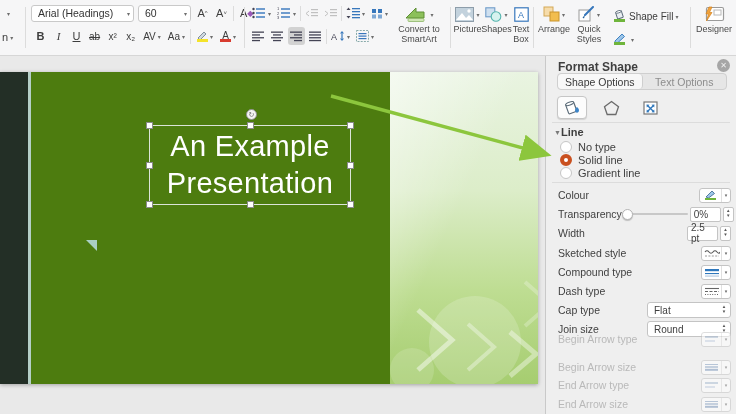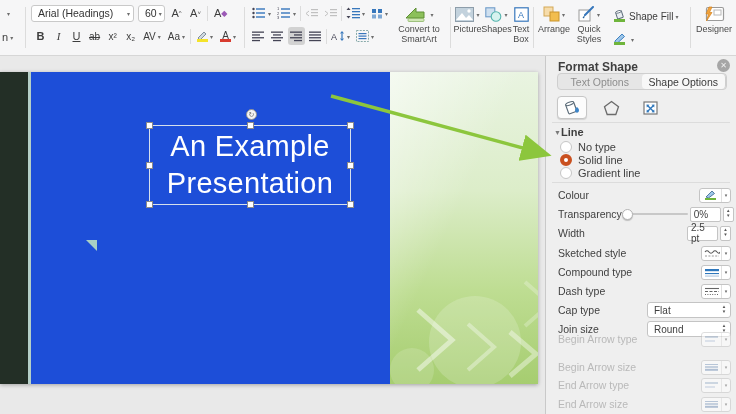--- a/index.html
+++ b/index.html
@@ -27,21 +27,21 @@
   .bigbtn .top { display:flex; align-items:center; height:20px; }
   .glyph-b { font-weight:bold; }
   .glyph-i { font-style:italic; font-family:"Liberation Serif", serif; }
   .glyph-u { text-decoration:underline; }
   .glyph-s { text-decoration:line-through; font-size:10px; }
   .bar { display:block; width:11px; height:3px; margin-top:-1px; }
 
   
   .canvas { position:absolute; left:0; top:56px; width:545px; height:358px; background:#e9e9e9; }
   .slide { position:absolute; left:0; top:16px; width:538px; height:312px;
-    background:#1d4ed8; box-shadow:0 1px 4px rgba(0,0,0,.3); overflow:hidden; }
+    background:#4d7c0f; box-shadow:0 1px 4px rgba(0,0,0,.3); overflow:hidden; }
   .strip-dark { position:absolute; left:0; top:0; width:28px; height:312px; background:#232f26; }
   .strip-line { position:absolute; left:28px; top:0; width:3px; height:312px; background:#b5cfc7; }
   .deco-tri { position:absolute; left:86px; top:168px; width:11px; height:11px;
     background:#a9cfc4; clip-path:polygon(0 0,100% 0,100% 100%); }
   .green-pane { position:absolute; left:390px; top:0; width:148px; height:312px;
     background:linear-gradient(180deg,#e9f4e1 0%,#dcedc9 38%,#bedd92 70%,#a6cd70 100%); }
   .green-pane::before { content:""; position:absolute; inset:0;
     background:linear-gradient(115deg, rgba(255,255,255,.55) 0%, rgba(255,255,255,0) 45%); }
   .textbox { position:absolute; left:149px; top:53px; width:202px; height:80px;
     border:1px solid rgba(235,240,238,.9); }
@@ -126,21 +126,21 @@
       </div>
   </div>
   <div class="vsep" style="left:25px"></div>
 
   <div class="grp" style="left:31px;width:212px">
     <div class="rrow" style="left:0;top:4px;gap:4px">
       <div class="combo" style="width:103px">
         <span>Arial (Headings)</span>
           <span class="chev">▾</span>
       </div>
-      <div class="combo" style="width:27px">
+      <div class="combo" style="width:53px">
         <span>60</span>
           <span class="chev">▾</span>
       </div>
       <span class="rbtn">
           <span>A</span>
           <sup style="font-size:6px">^</sup>
         </span>
       <span class="rbtn">
           <span>A</span>
           <sup style="font-size:6px">˅</sup>
@@ -445,22 +445,22 @@
       <div class="handle" style="right:-4px;bottom:-4px"></div>
     </div>
   </div>
 </div>
 
 <div class="panel">
   <div class="panel-title">Format Shape</div>
   <div class="panel-close">✕</div>
 
   <div class="tabs">
+    <div class="tab active">Shape Options</div>
     <div class="tab">Text Options</div>
-    <div class="tab active">Shape Options</div>
   </div>
 
   <div class="iconrow">
     <div class="icbtn active">
       <svg width="19" height="16" viewBox="0 0 19 16">
           <g transform="rotate(-20 8 8)">
             <rect x="4" y="3" width="8.5" height="10" rx="1" fill="#fff" stroke="#5b6b78" stroke-width="1.2"></rect>
             <ellipse cx="8.2" cy="3.4" rx="4.2" ry="1.5" fill="#fff" stroke="#5b6b78" stroke-width="1"></ellipse>
           </g>
           <path d="M14 7 q3 2.5 1.5 5 q-1.5 1.5 -3 0 q-1.5 -2.5 1.5 -5 Z" fill="#3d85c8"></path>

